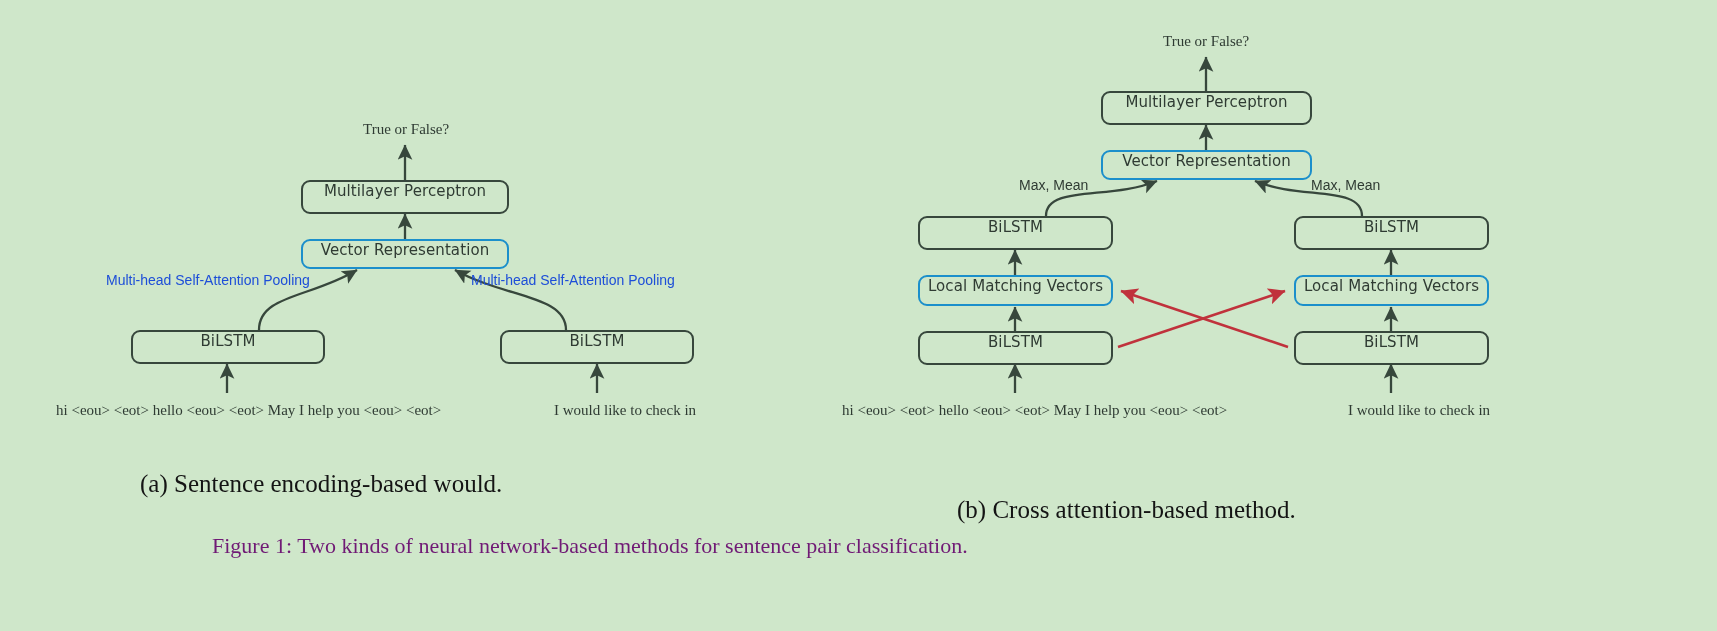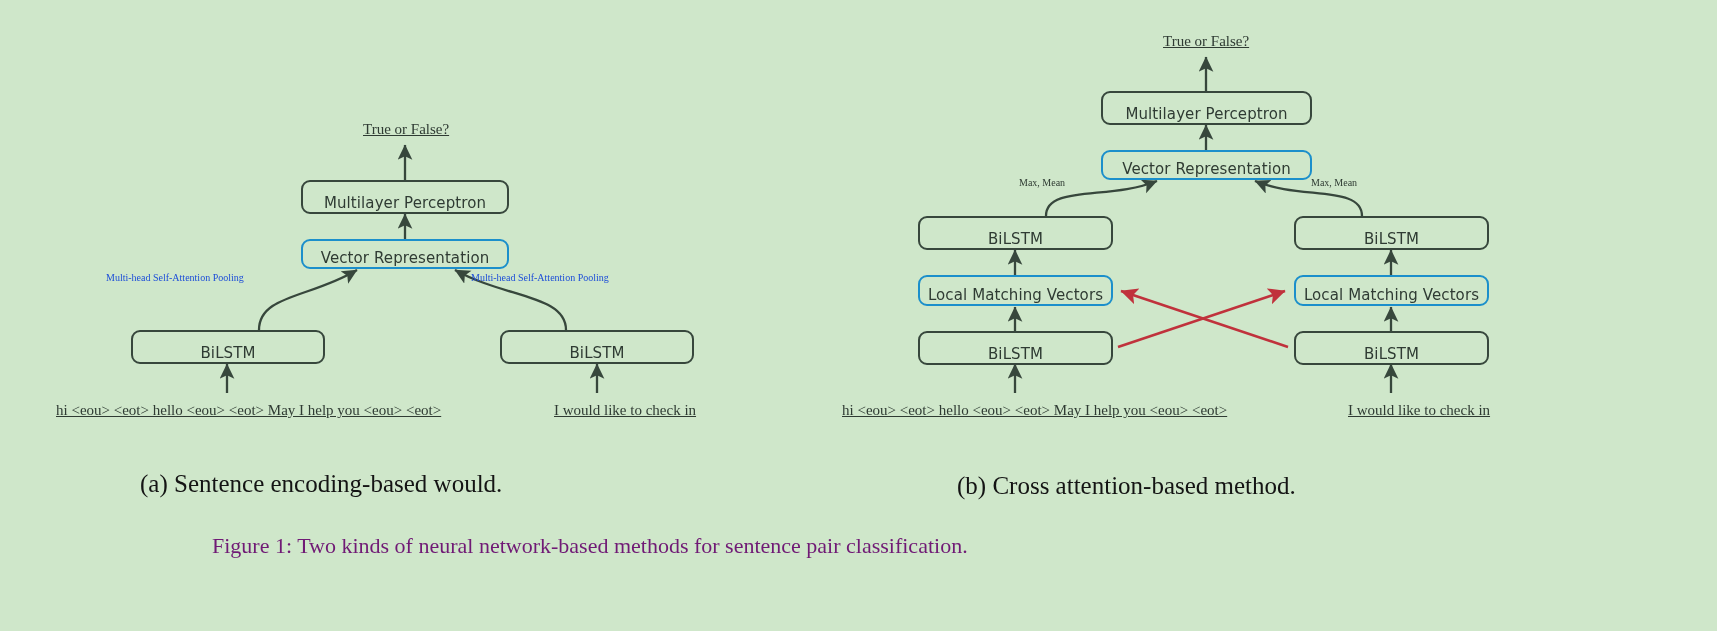--- a/index.html
+++ b/index.html
@@ -22,43 +22,42 @@
     width: 1717px;
     height: 631px;
   }
   .node-box {
     position: absolute;
     box-sizing: border-box;
     border: 2px solid #37473c;
     border-radius: 9px;
     background: #cfe7ca;
     display: flex;
-    align-items: flex-end;
+    align-items: flex-start;
     justify-content: center;
     font-family: "DejaVu Sans", "Liberation Sans", sans-serif;
     font-size: 15px;
     color: #2f3b33;
     letter-spacing: 0.1px;
     white-space: nowrap;
   }
   .node-box.accent {
     border-color: #1b8fcb;
   }
   .plain-text {
     position: absolute;
     white-space: nowrap;
     color: #2f3b33;
     font-family: "Liberation Serif", "DejaVu Serif", serif;
-    text-decoration: underline;
   }
   .edge-label {
     position: absolute;
     white-space: nowrap;
-    font-family: Liberation Serif, serif;
-    font-size: 10px;
+    font-family: Liberation Sans, sans-serif;
+    font-size: 14px;
   }
   .edge-label.blue { color: #1d4ed8; }
   .edge-label.dark { color: #2f3b33; }
   .io-text {
     font-size: 15px;
     margin-left: 32px;
   }
   .top-label {
     font-size: 15px;
   }
@@ -191,18 +190,18 @@
     <span>BiLSTM</span>
   </div>
 
   <div class="node-box" style="left:1294px; top:331px; width:195px; height:34px;">
     <span>BiLSTM</span>
   </div>
 
   <div class="plain-text io-text" style="left:810px; top:402px;">hi &lt;eou&gt; &lt;eot&gt; hello &lt;eou&gt; &lt;eot&gt; May I help you &lt;eou&gt; &lt;eot&gt;</div>
   <div class="plain-text io-text" style="left:1316px; top:402px;">I would like to check in</div>
 
-  <div class="subcaption" style="left:957px; top:472px;">(b) Cross attention-based method.</div>
+  <div class="subcaption" style="left:957px; top:496px;">(b) Cross attention-based method.</div>
 
 
   <div class="figcaption" style="left:212px; top:533px;">Figure 1: Two kinds of neural network-based methods for sentence pair classification.</div>
 
 </div>
 
 </body></html>

